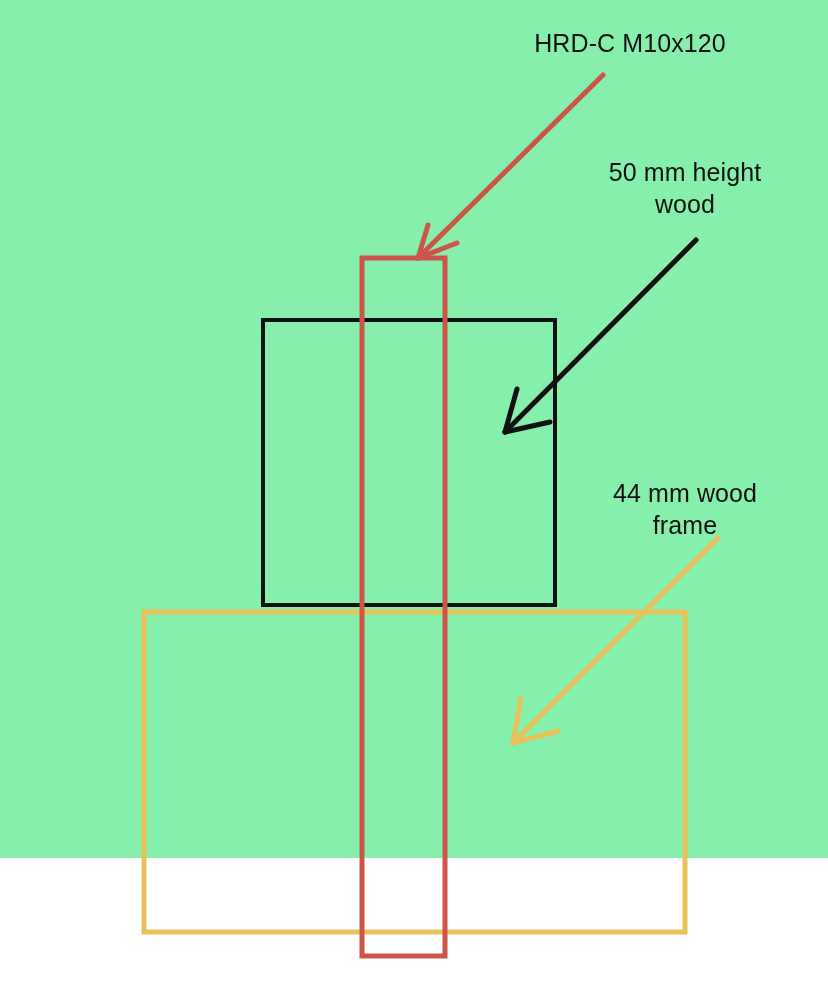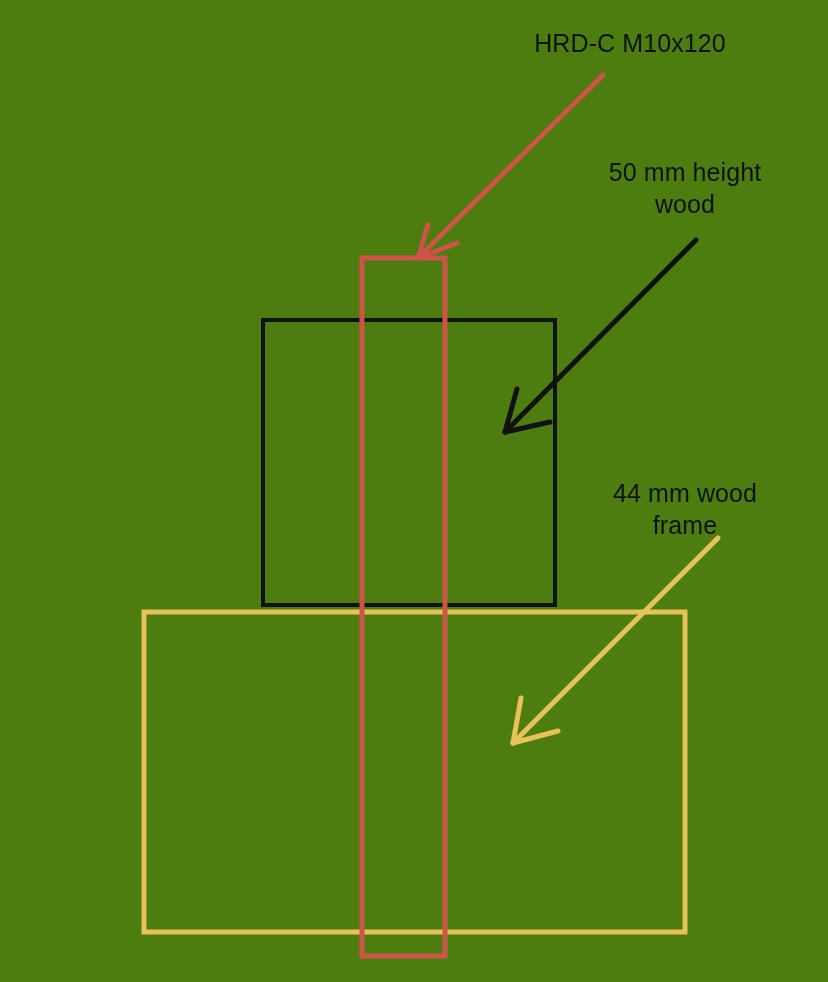--- a/index.html
+++ b/index.html
@@ -10,22 +10,22 @@
   body {
     width: 828px;
     height: 982px;
     font-family: "Liberation Sans", sans-serif;
     overflow: hidden;
     position: relative;
   }
   #diagram-root {
     position: relative;
     width: 828px;
-    height: 982px;
-    background: #4d7c0f;
+    height: 858px;
+    background: #86efac;
   }
   #diagram-svg {
     position: absolute;
     top: 0;
     left: 0;
     width: 828px;
     height: 982px;
     display: block;
   }
   .annotation-label {

